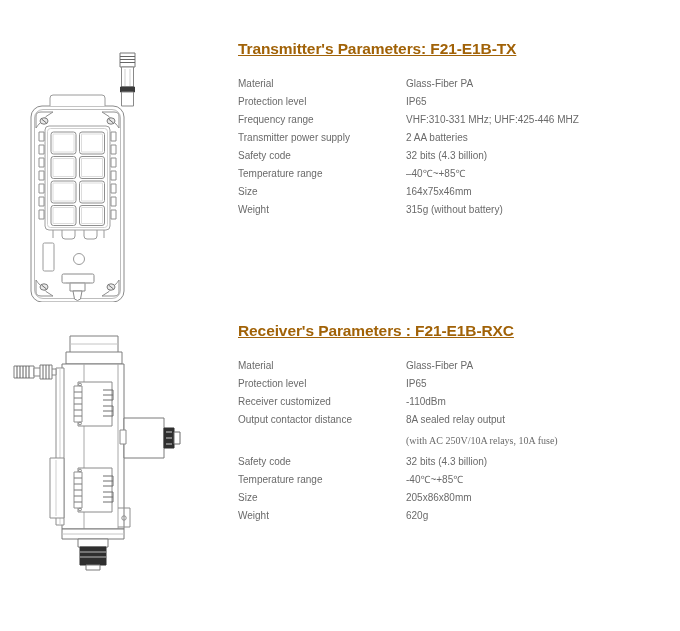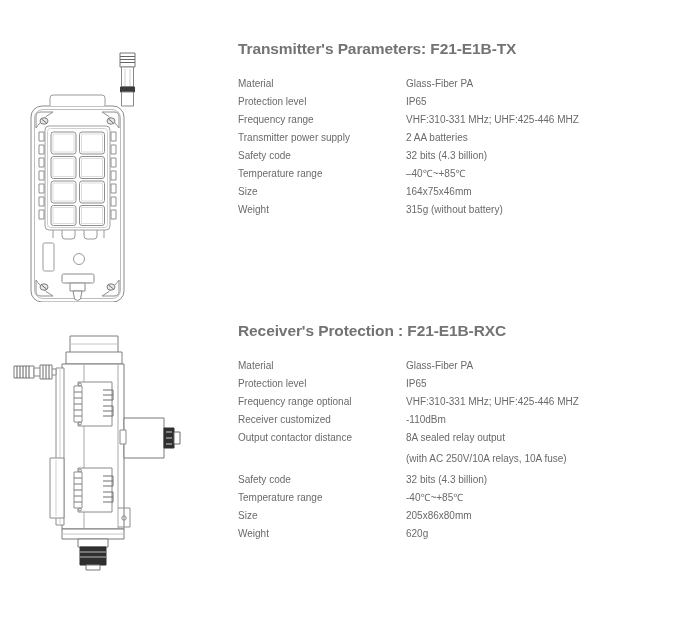--- a/index.html
+++ b/index.html
@@ -42,41 +42,42 @@
   .spec-block {
     position: absolute;
     left: 238px;
     top: 0;
     width: 436px;
   }
 
   .spec-title {
     font-size: 15.5px;
     font-weight: bold;
-    color: #737373;
+    color: #a16207;
     letter-spacing: -0.1px;
     margin: 0 0 20px 0;
     white-space: nowrap;
+    text-decoration: underline;
   }
 
   .spec-table {
     border-collapse: collapse;
     width: 436px;
   }
   .spec-table td {
     font-size: 10px;
     color: #6a6a6a;
     padding: 0 0 7px 0;
     vertical-align: top;
     line-height: 11px;
     white-space: nowrap;
   }
   .spec-table td.label { width: 168px; }
   .spec-table td.value { width: 268px; }
-  .spec-table tr.cont td.value { padding-top: 3px; }
+  .spec-table tr.cont td.value { padding-top: 3px; font-family: Liberation Serif, serif; }
   .spec-table tr.spacer td { height: 3px; padding: 0; }
 
   
   .lineart { display: block; }
 
   
 </style>
 </head>
 <body>
 
@@ -320,34 +321,30 @@
           <g stroke="#b9b9b9">
             <line x1="80" y1="230" x2="106" y2="230"></line>
             <line x1="80" y1="235" x2="106" y2="235"></line>
           </g>
           <rect x="86" y="243" width="14" height="5" fill="#ffffff" stroke="#7a7a7a"></rect>
         </g>
       </svg>
     </div>
 
     <div class="spec-block">
-      <div class="spec-title">Receiver's Protection : F21-E1B-RXC</div>
+      <div class="spec-title">Receiver's Parameters : F21-E1B-RXC</div>
       <table class="spec-table">
         <tbody>
           <tr>
             <td class="label">Material</td>
             <td class="value">Glass-Fiber PA</td>
           </tr>
           <tr>
             <td class="label">Protection level</td>
             <td class="value">IP65</td>
-          </tr>
-          <tr>
-            <td class="label">Frequency range optional</td>
-            <td class="value">VHF:310-331 MHz; UHF:425-446 MHZ</td>
           </tr>
           <tr>
             <td class="label">Receiver customized</td>
             <td class="value">-110dBm</td>
           </tr>
           <tr>
             <td class="label">Output contactor distance</td>
             <td class="value">8A sealed relay output</td>
           </tr>
           <tr class="cont">

